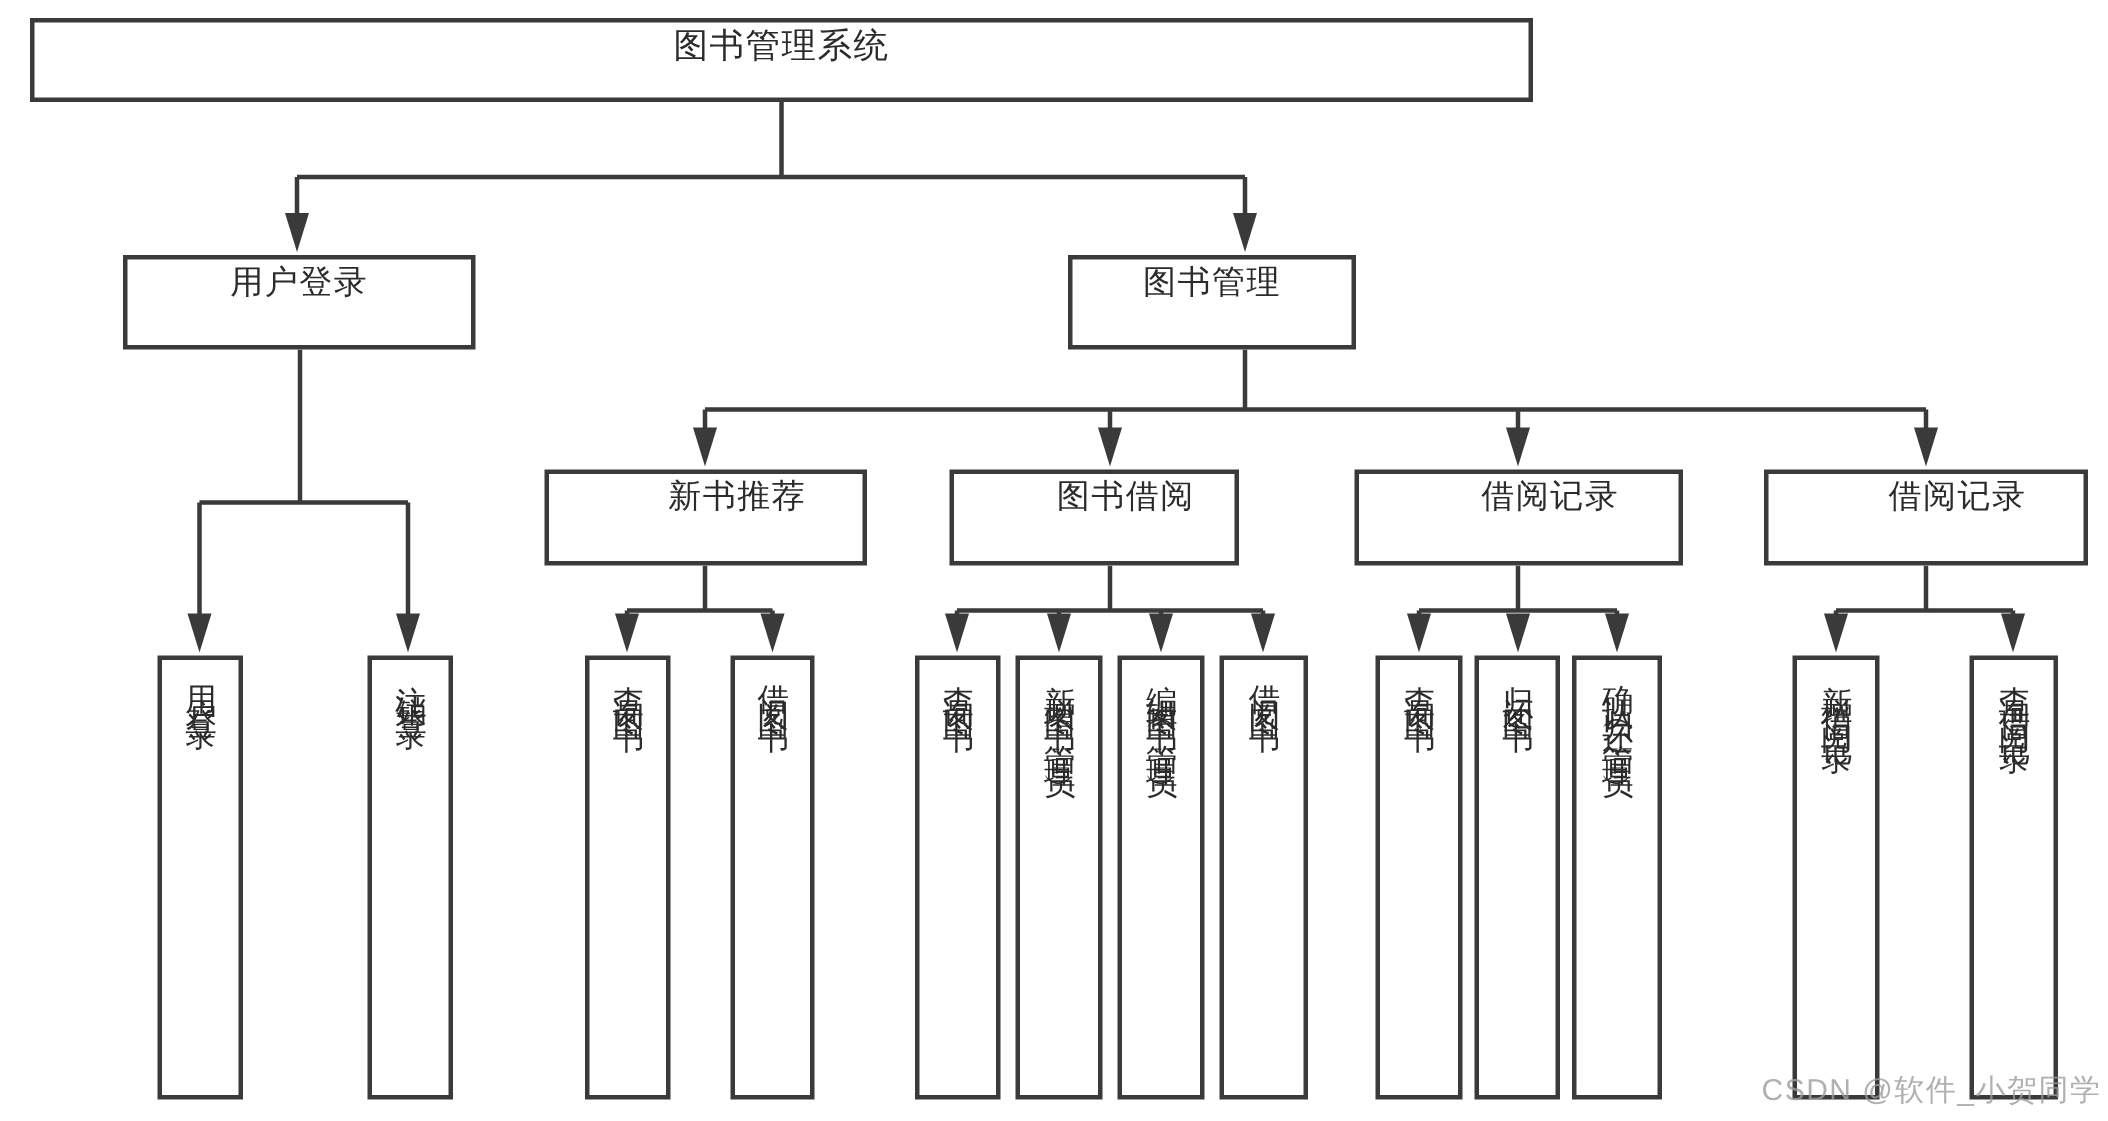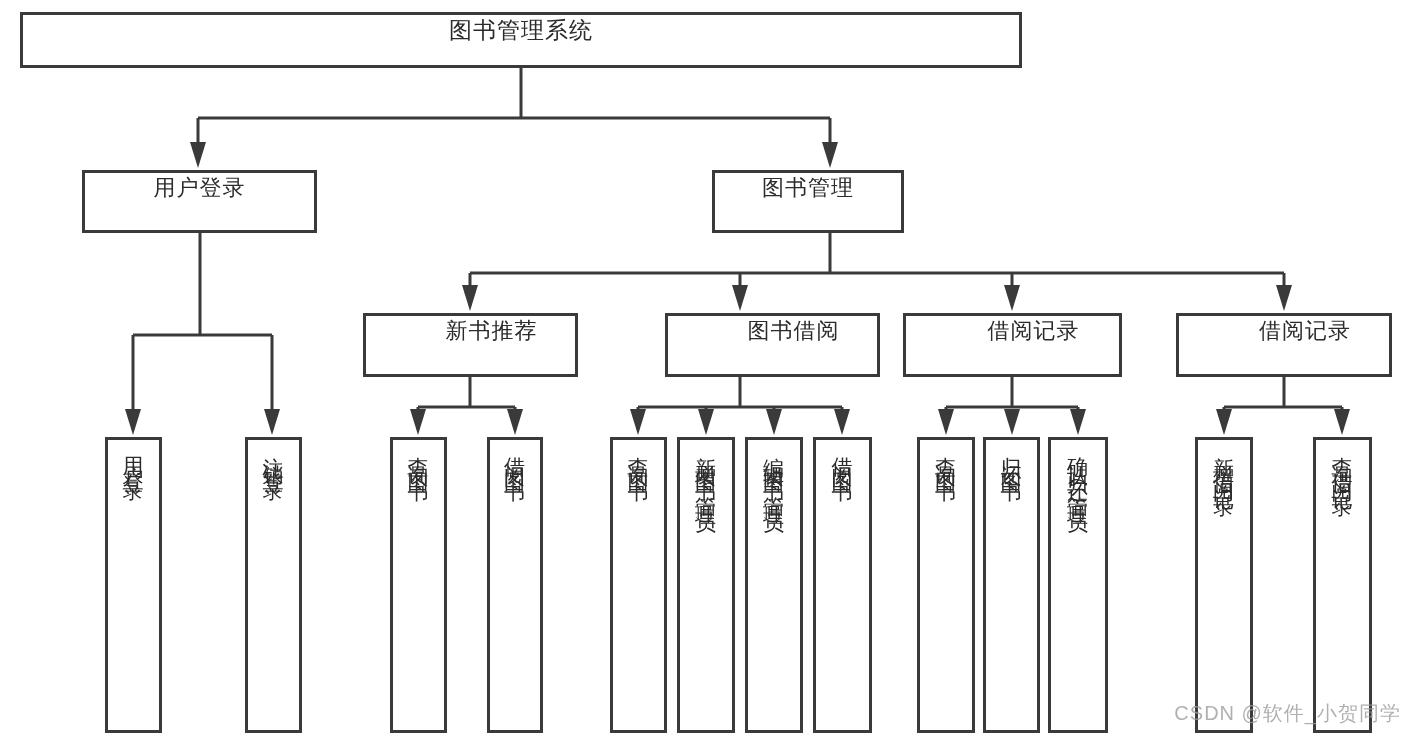--- a/index.html
+++ b/index.html
@@ -16,21 +16,21 @@
   .node-h{font-size:22px;letter-spacing:1px;}
   .node-root{left:20px;top:12px;width:1002px;height:56px;font-size:23px;}
   .lvl2{top:170px;height:63px;}
   .lvl3{top:313px;height:64px;padding-left:42px;}
   .leaf{top:437px;height:296px;}
   .leaf .vtext{
     writing-mode:vertical-rl;text-orientation:mixed;
     font-size:21px;letter-spacing:8px;line-height:1;color:#2b2b2b;
   }
   .watermark{
-    position:absolute;right:4px;bottom:20px;font-size:20px;letter-spacing:1px;
+    position:absolute;right:4px;bottom:7px;font-size:20px;letter-spacing:1px;
     color:#9d9d9d;opacity:.8;white-space:nowrap;
   }
 </style>
 </head>
 <body>
 
 <div class="canvas">
 
   <svg class="connectors" viewBox="0 0 1405 747" xmlns="http://www.w3.org/2000/svg">
     <g stroke="#3a3a3a" stroke-width="3" fill="none">
@@ -72,21 +72,21 @@
   <div class="node node-h lvl2" style="left:82px;width:235px;">
     <span>用户登录</span>
   </div>
   <div class="node node-h lvl2" style="left:712px;width:192px;">
     <span>图书管理</span>
   </div>
 
   <div class="node node-h lvl3" style="left:363px;width:215px;">
     <span>新书推荐</span>
   </div>
-  <div class="node node-h lvl3" style="left:633px;width:215px;margin-left:32px;">
+  <div class="node node-h lvl3" style="left:633px;width:193px;">
     <span>图书借阅</span>
   </div>
   <div class="node node-h lvl3" style="left:903px;width:219px;">
     <span>借阅记录</span>
   </div>
   <div class="node node-h lvl3" style="left:1176px;width:216px;">
     <span>借阅记录</span>
   </div>
 
   <div class="node leaf" style="left:105px;width:57px;">

